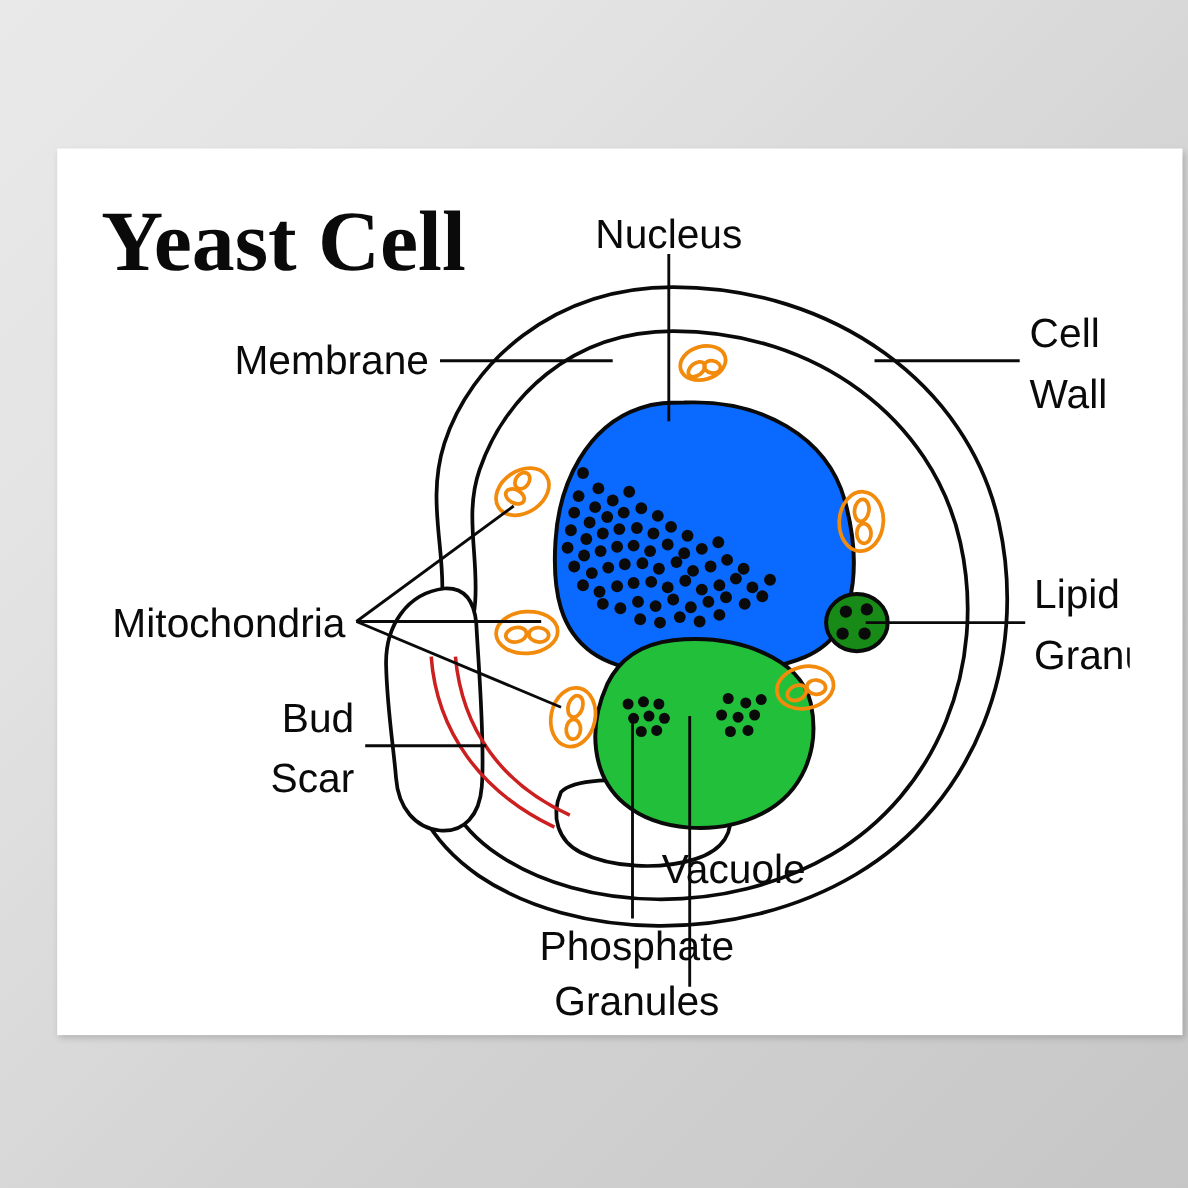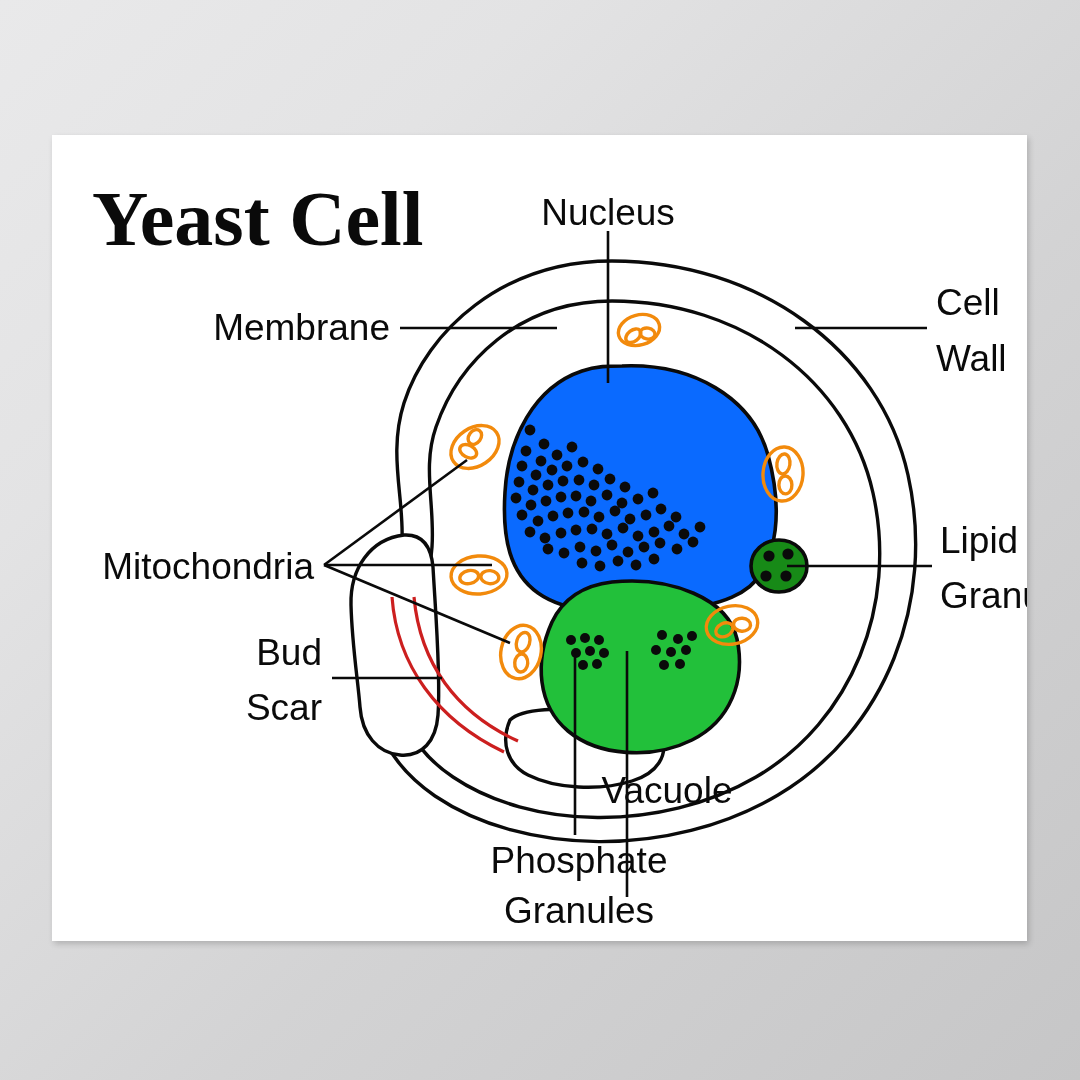--- a/index.html
+++ b/index.html
@@ -20,20 +20,21 @@
   }
   #poster {
     position: absolute;
     left: 52px;
     top: 135px;
     width: 975px;
     height: 806px;
     background: #ffffff;
     box-shadow: 2px 3px 6px rgba(0,0,0,0.18);
     overflow: hidden;
+    padding-left: 48px;
   }
   #poster-svg {
     position: absolute;
     left: 0;
     top: 0;
     width: 975px;
     height: 806px;
     display: block;
   }
   .ttl {

